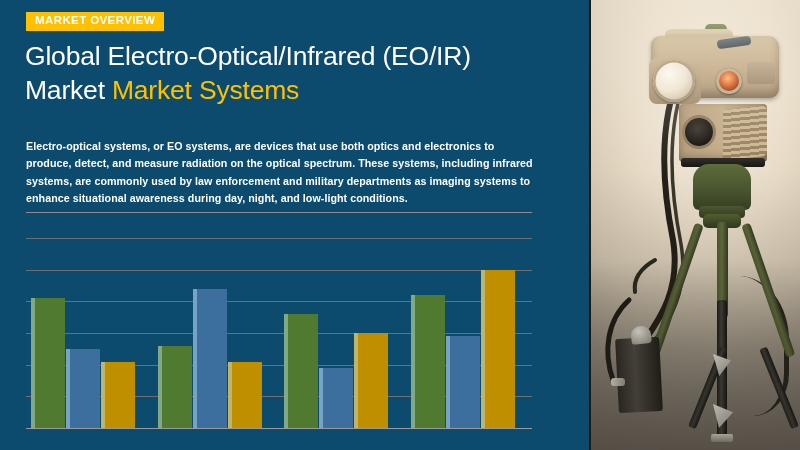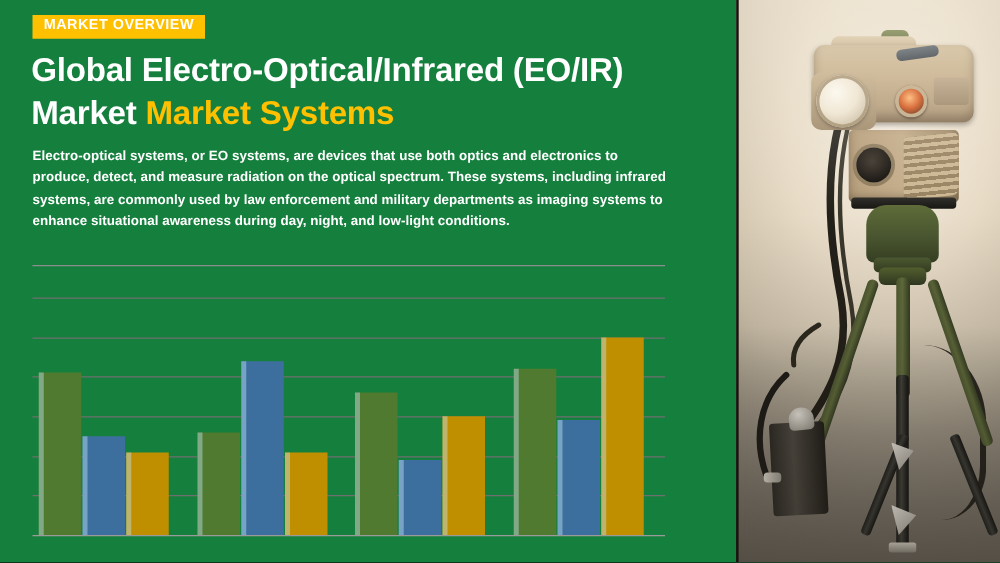--- a/index.html
+++ b/index.html
@@ -8,47 +8,47 @@
     font-family:"Liberation Sans", sans-serif;
     background:#000;
     overflow:hidden;
     position:relative;
   }
   #page { position:relative; width:800px; height:450px; background:#050505; overflow:hidden; }
 
   
   .left-panel {
     position:absolute; left:0; top:0; width:589px; height:450px;
-    background:#15803d;
+    background:#0c4a6e;
   }
 
   .badge {
     position:absolute; left:26px; top:12px;
     background:#FFC000;
     color:#ffffff;
     font-size:11.5px;
     font-weight:bold;
     letter-spacing:.4px;
     padding:3px 9px 4px 9px;
     line-height:1;
     white-space:nowrap;
   }
 
   .title {
     position:absolute; left:25px; top:40px; width:545px;
     color:#ffffff;
     font-size:26.5px;
-    font-weight:bold;
+    font-weight:normal;
     line-height:1.28;
     letter-spacing:-.2px;
   }
   .title .accent { color:#FFC000; }
 
   .desc {
-    position:absolute; left:26px; top:117px; width:512px;
+    position:absolute; left:26px; top:138px; width:512px;
     color:#ffffff;
     font-size:10.7px;
     font-weight:bold;
     line-height:1.62;
     letter-spacing:.05px;
   }
 
   .hrule {
     position:absolute; left:26px; top:212px; width:506px; height:1px;
     background:#8d8d8d;

